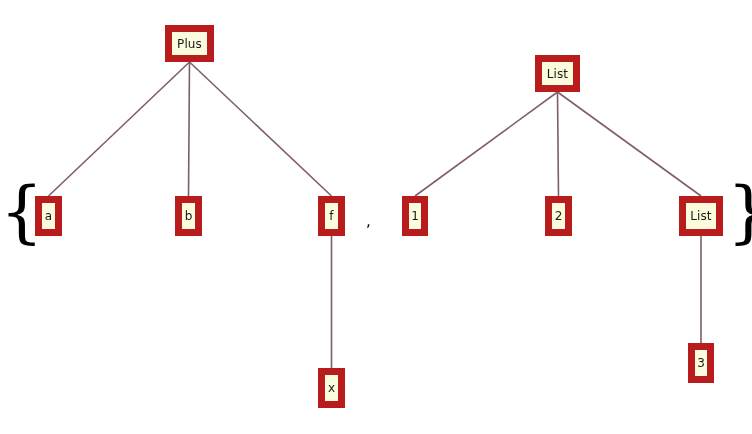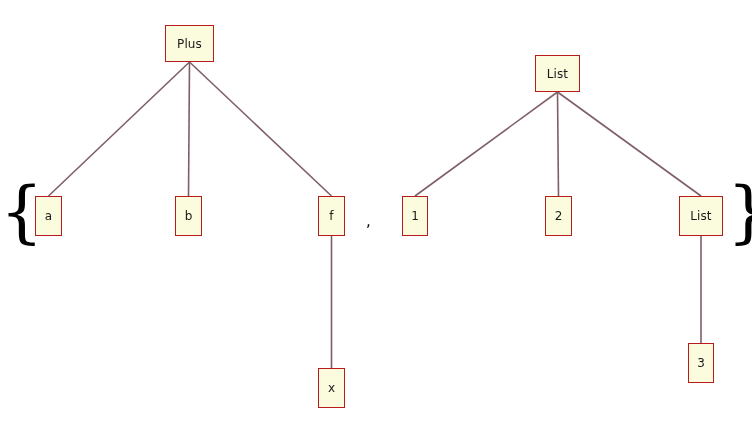--- a/index.html
+++ b/index.html
@@ -21,21 +21,21 @@
     position: absolute;
     left: 0;
     top: 0;
     width: 752px;
     height: 434px;
   }
   .node {
     position: absolute;
     box-sizing: border-box;
     background: #fbfbdd;
-    border: 1px solid #b91c1c;
+    border: 7px solid #b91c1c;
     display: flex;
     align-items: center;
     justify-content: center;
     color: #1a1a1a;
     font-family: "DejaVu Sans", sans-serif;
     font-size: 12px;
     line-height: 1;
     letter-spacing: 0.1px;
     z-index: 3;
   }

